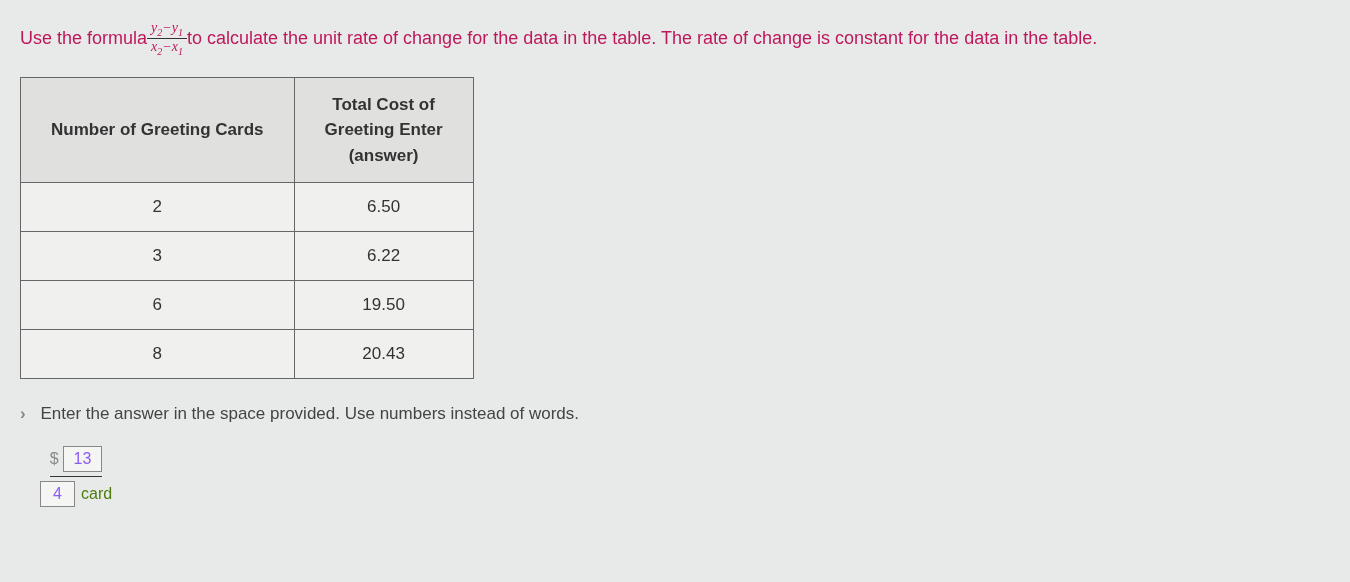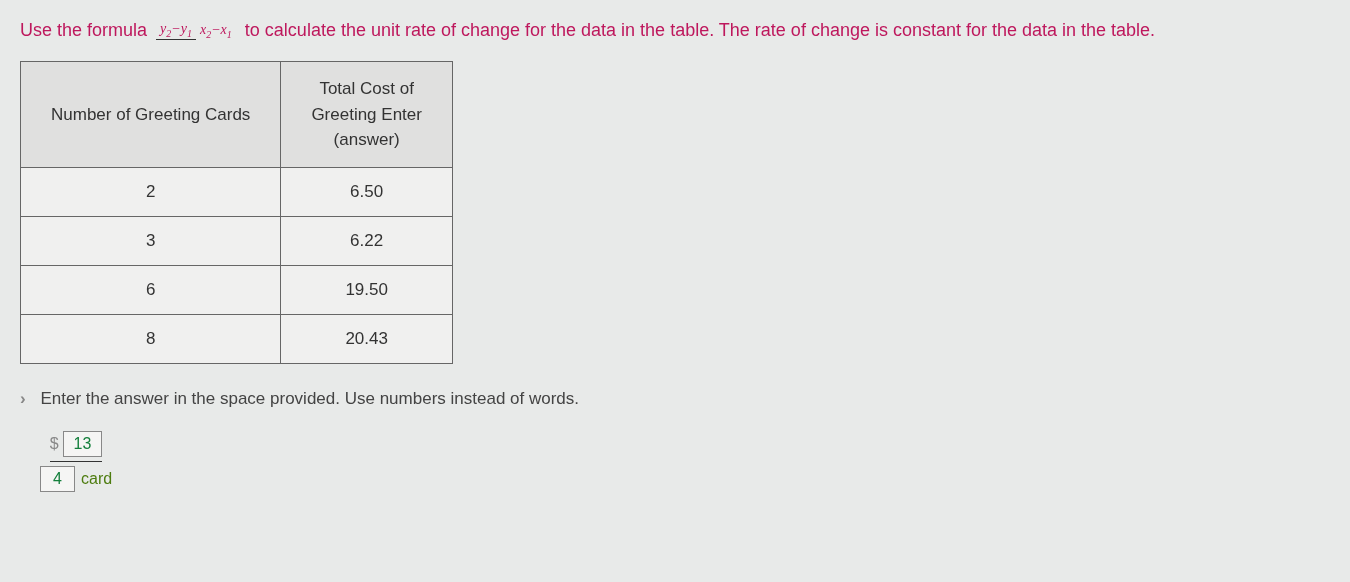--- a/index.html
+++ b/index.html
@@ -18,23 +18,23 @@
     .instruction {
       font-size: 18px;
       color: #be185d;
       margin-bottom: 20px;
       display: flex;
       align-items: center;
       flex-wrap: wrap;
     }
     .formula {
       display: inline-flex;
-      flex-direction: row;
+      flex-direction: column;
       align-items: center;
-      margin: 0 9px;
+      margin: 0 0;
       font-size: 14px;
       font-family: 'Times New Roman', serif;
       font-style: italic;
       vertical-align: middle;
       text-align: center;
     }
     .formula .numerator {
       border-bottom: 1px solid #333;
       padding: 0 4px;
     }
@@ -51,21 +51,21 @@
       background: #f0f0ef;
     }
     th, td {
       border: 1px solid #666;
       padding: 14px 30px;
       text-align: center;
       font-size: 17px;
     }
     th {
       background: #e0e0df;
-      font-weight: normal;
+      font-weight: bold;
       color: #333;
       line-height: 1.5;
     }
     td {
       color: #333;
     }
     .answer-prompt {
       font-size: 17px;
       color: #444;
       margin-bottom: 22px;
@@ -97,21 +97,21 @@
       margin-right: 4px;
       font-size: 16px;
     }
     .answer-box {
       border: 1px solid #888;
       background: #f5f5f4;
       padding: 3px 10px;
       min-width: 35px;
       text-align: center;
       font-size: 16px;
-      color: #15803d;
+      color: #8b5cf6;
     }
     .unit-label {
       margin-left: 6px;
       font-size: 16px;
       color: #4d7c0f;
     }
   </style>
 </head>
 <body>
 

